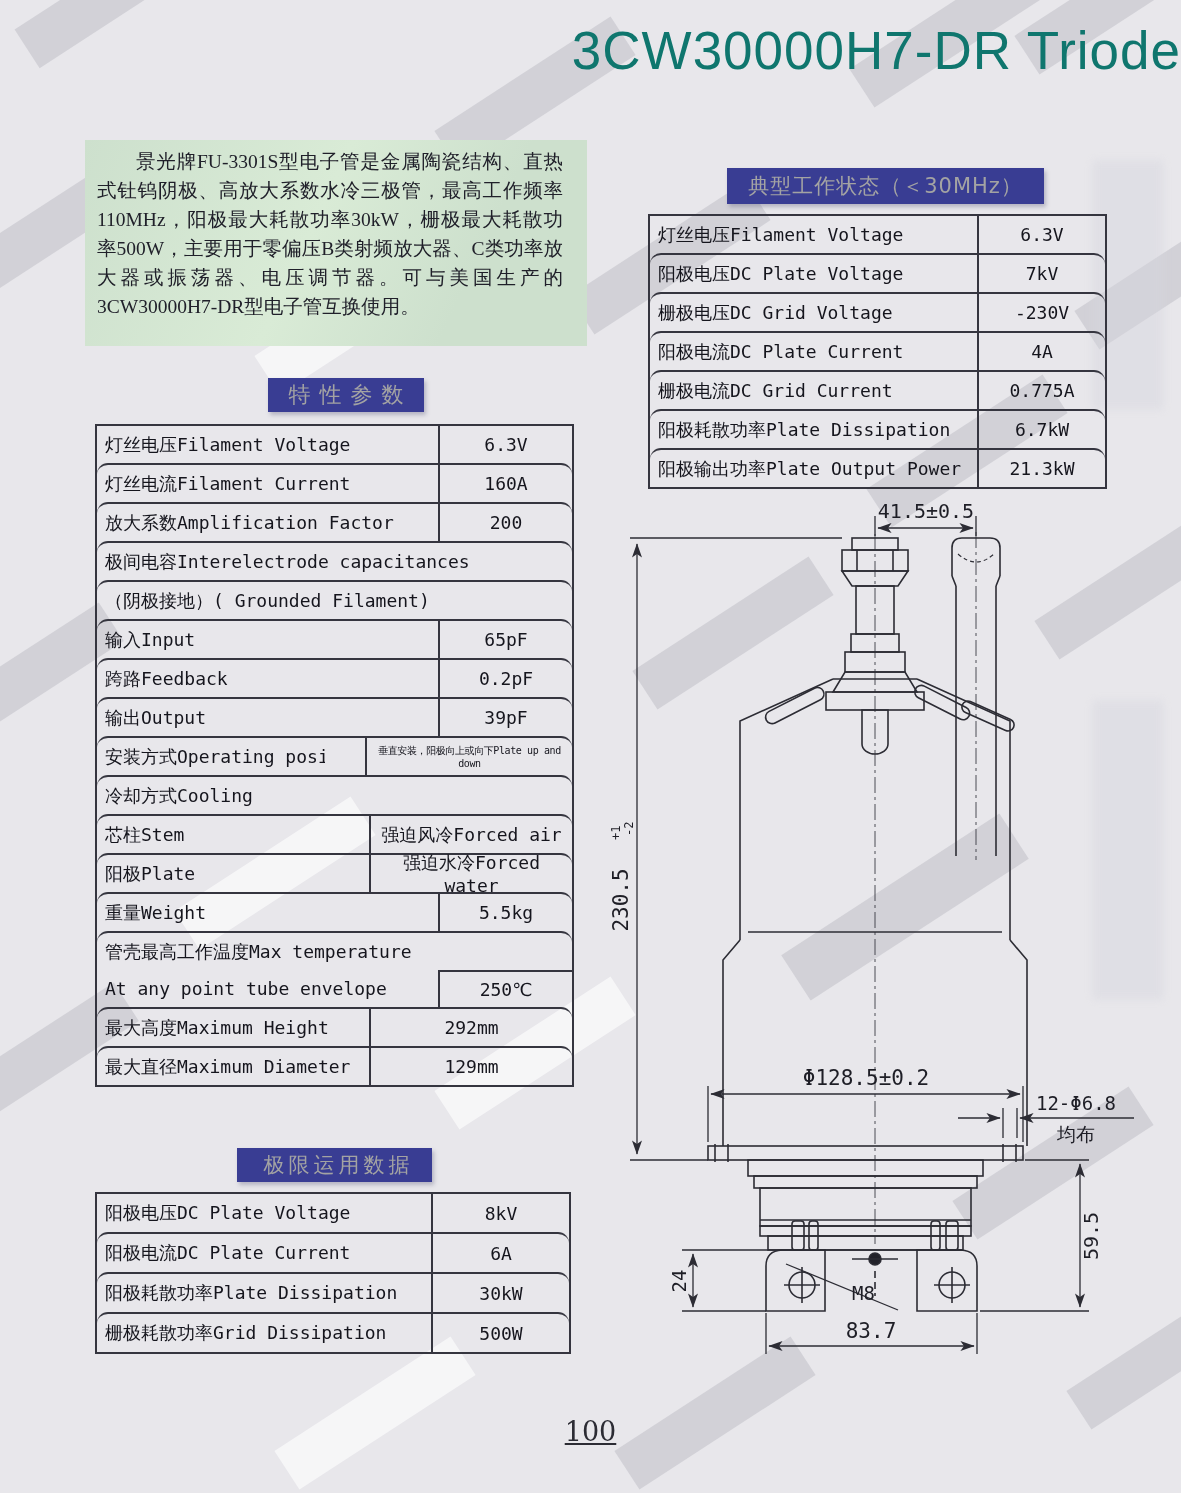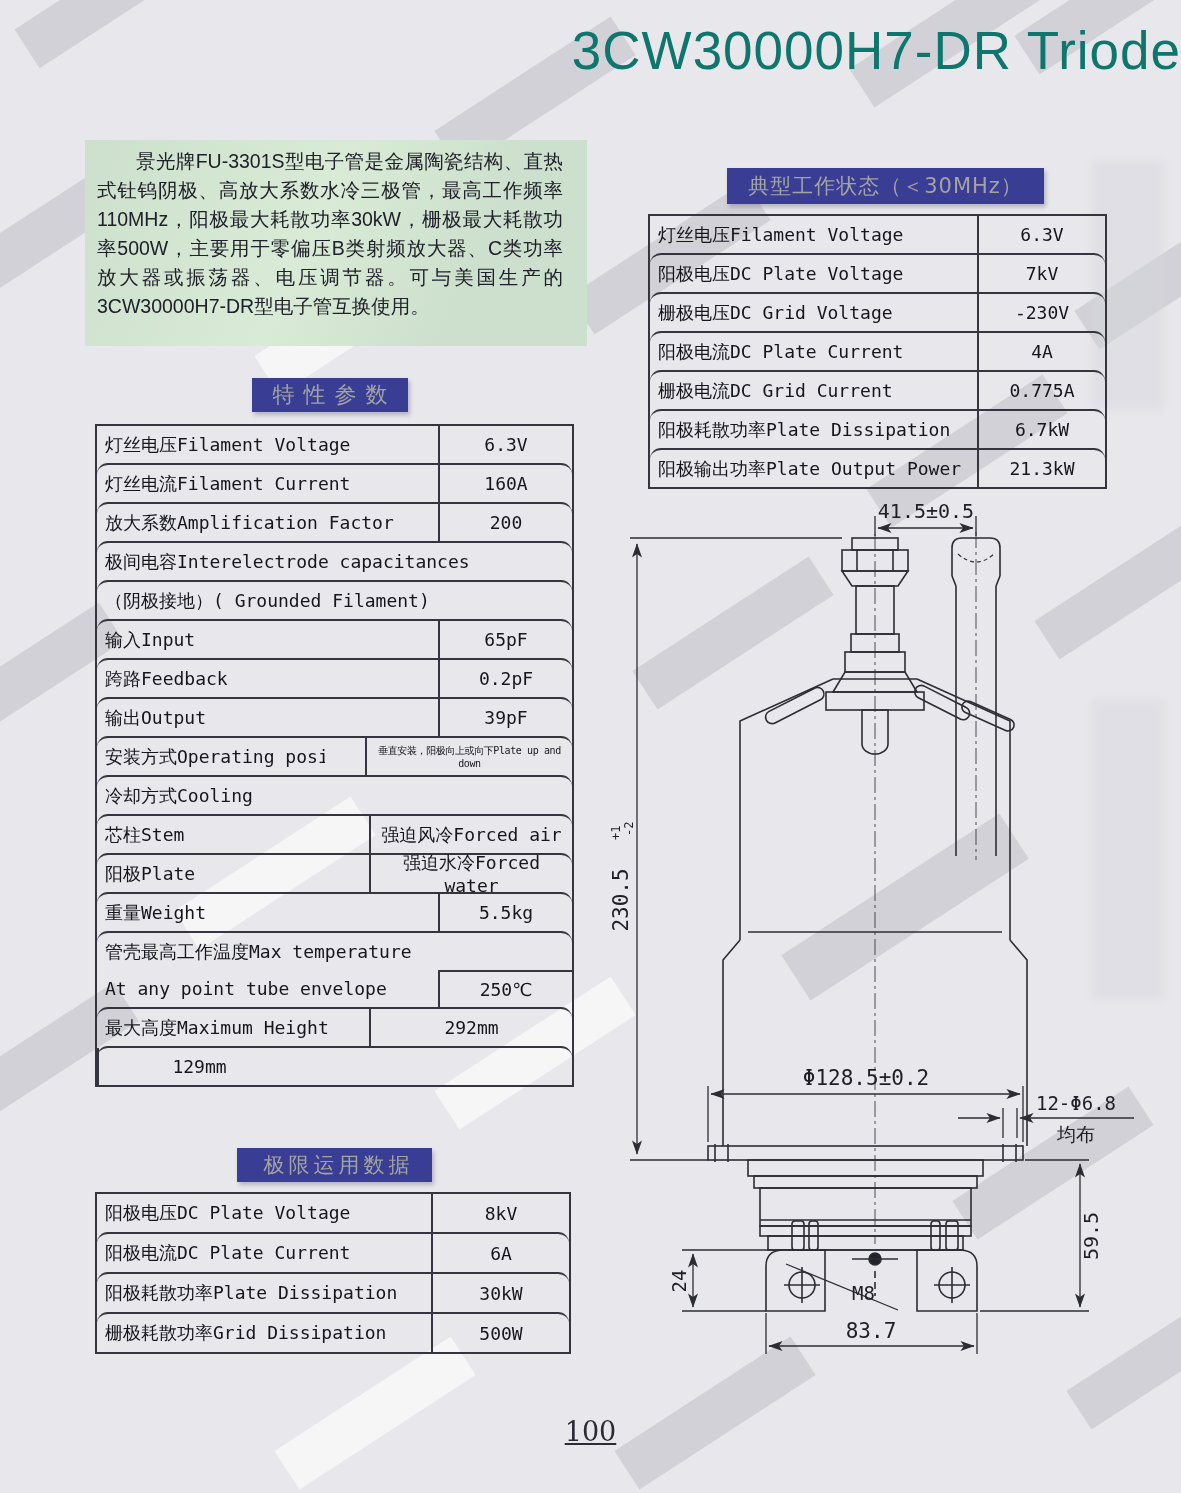--- a/index.html
+++ b/index.html
@@ -11,25 +11,25 @@
   .st.w{background:rgba(255,255,255,.62);}
   .ghost{position:absolute;background:#d6d6de;opacity:.45;filter:blur(4px);z-index:1;}
   .z{position:absolute;z-index:2;}
   
   .title{left:0;right:0;top:20px;text-align:right;font-family:"Liberation Sans",sans-serif;
          font-weight:normal;font-size:53px;color:#0f766e;letter-spacing:1px;}
   
   .intro{left:85px;top:140px;width:502px;height:206px;box-sizing:border-box;
          background:linear-gradient(115deg,#cde0cd 0%,#d9ebd6 45%,#cde0cd 75%);
          padding:7px 24px 0 12px;font-size:19.5px;line-height:29px;text-align:justify;
-         text-indent:2em;color:#20202a;font-family:Liberation Sans, sans-serif;}
+         text-indent:2em;color:#20202a;font-family:Liberation Serif, serif;}
   
   .sec-h{background:#393d93;color:#a3a3a3;display:flex;align-items:center;justify-content:center;
          box-shadow:2px 3px 4px rgba(90,90,120,.35);font-weight:500;}
-  .h-char{left:252px;top:378px;width:156px;height:34px;font-size:22px;letter-spacing:9px;padding-left:9px;box-sizing:border-box;text-align:center;}
+  .h-char{left:268px;top:378px;width:156px;height:34px;font-size:22px;letter-spacing:9px;padding-left:9px;box-sizing:border-box;text-align:center;}
   .h-typ{left:727px;top:168px;width:317px;height:36px;font-size:21px;letter-spacing:1px;}
   .h-max{left:237px;top:1148px;width:195px;height:34px;font-size:21px;letter-spacing:4px;padding-left:8px;box-sizing:border-box;}
   
   .tbl{border:2px solid #35353f;background:rgba(255,255,255,.0);
        font-family:"DejaVu Sans Mono","DejaVu Sans",monospace;font-size:18px;}
   .row{display:flex;border-top:2px solid #35353f;align-items:stretch;border-radius:11px;}
   .row:first-child{border-top:none;}
   .row.joined{border-top:none;}
   .lbl{flex:1;display:flex;align-items:center;padding-left:8px;white-space:nowrap;overflow:hidden;}
   .val{display:flex;align-items:center;justify-content:center;border-left:2px solid #35353f;
@@ -143,20 +143,21 @@
       </div>
     <div class="row joined">
         <div class="lbl">At any point tube envelope</div>
         <div class="val">250℃</div>
       </div>
     <div class="row">
         <div class="lbl">最大高度Maximum Height</div>
         <div class="val n">292mm</div>
       </div>
     <div class="row">
+        <div class="lbl">最大直径Maximum Diameter</div>
         <div class="val n">129mm</div>
       </div>
   </div>
 
   <div class="z tbl ttable">
     <div class="row">
         <div class="lbl">灯丝电压Filament Voltage</div>
         <div class="val">6.3V</div>
       </div>
     <div class="row">

